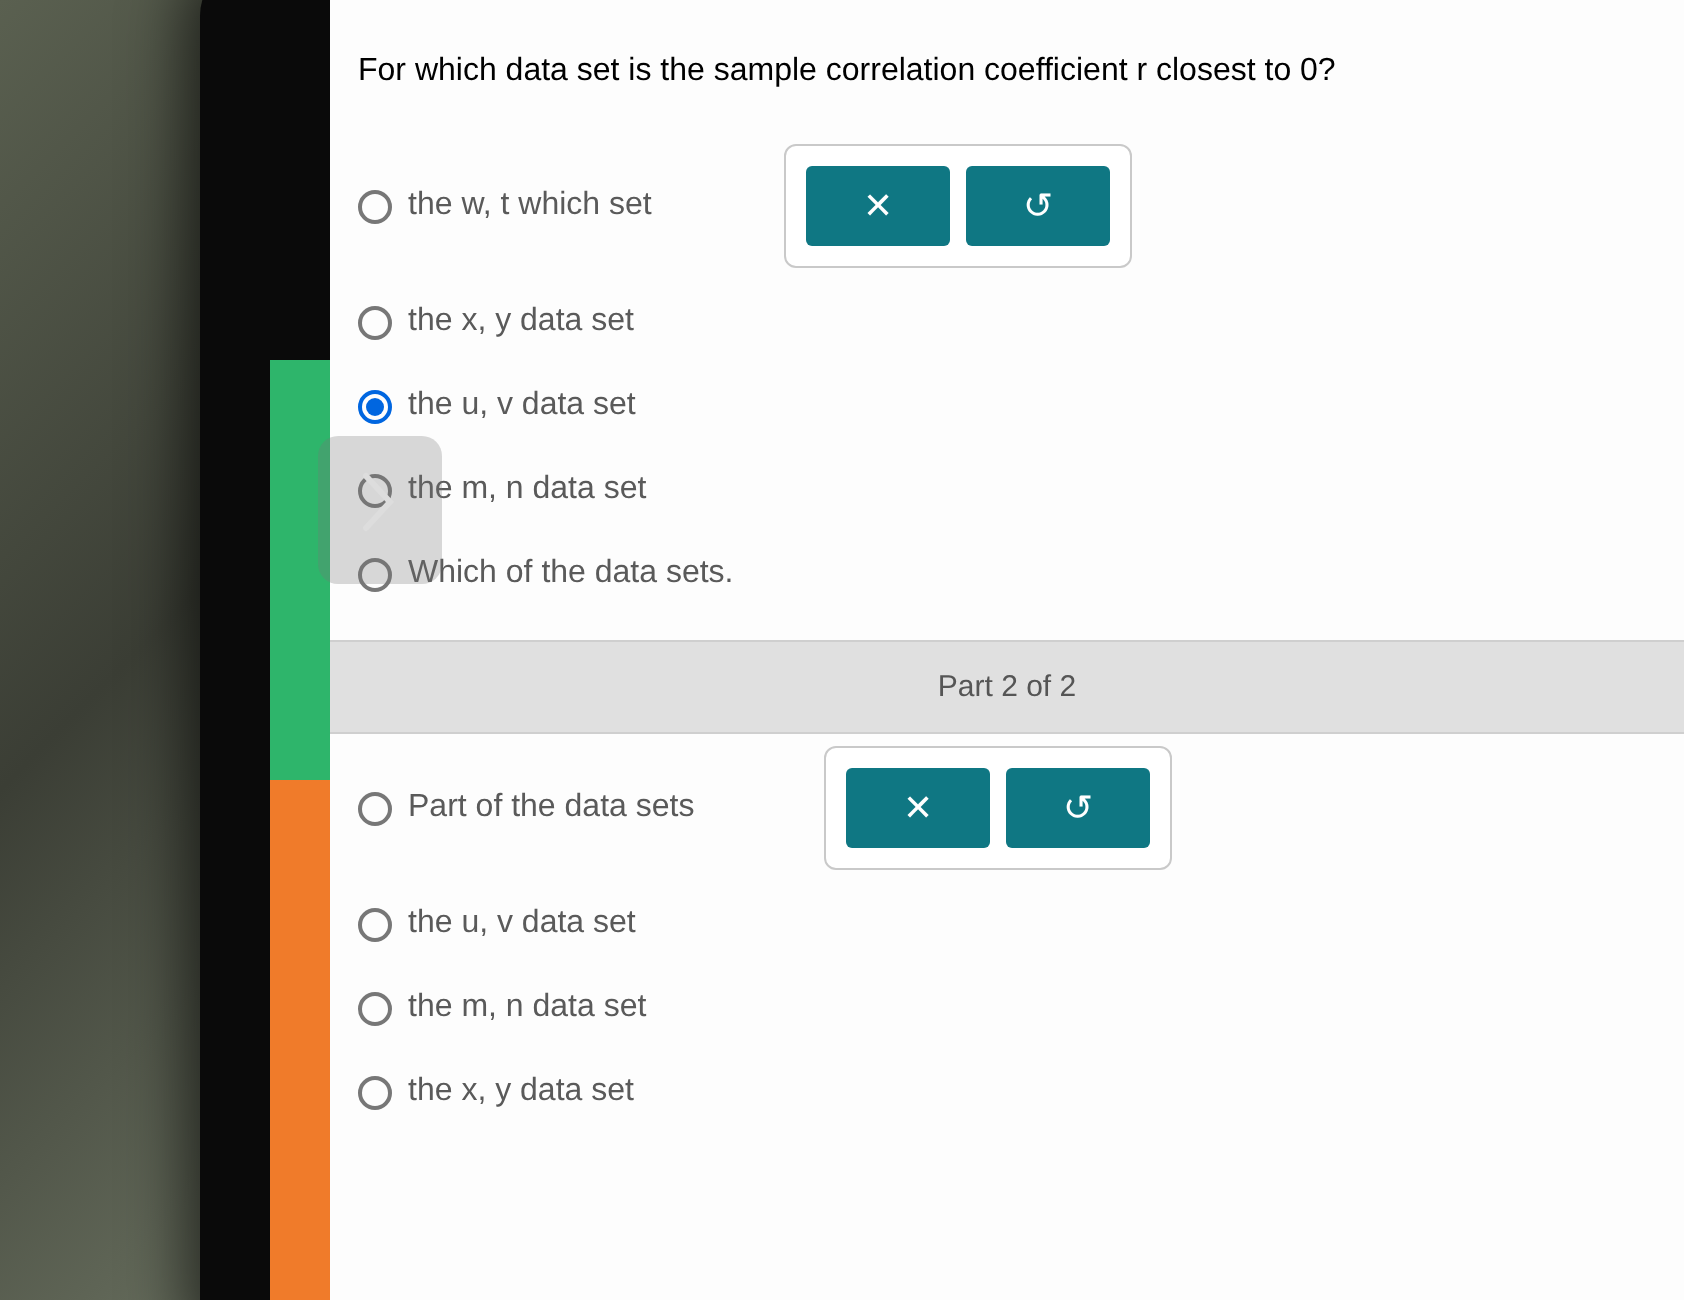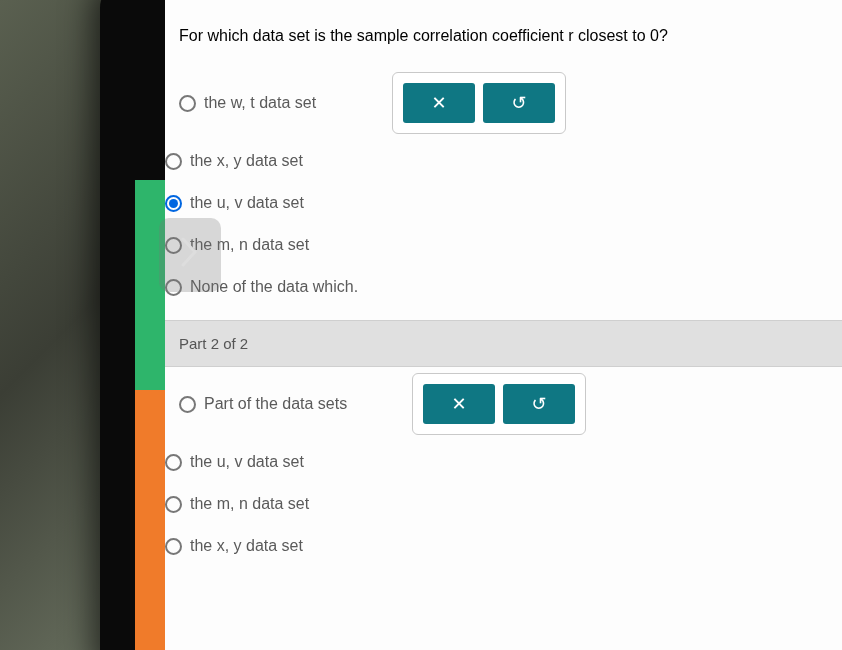--- a/index.html
+++ b/index.html
@@ -47,20 +47,21 @@
       z-index: 3;
       padding-top: 10px;
     }
     .question {
       color: #000000;
       font-size: 16px;
       padding: 14px 14px 18px 14px;
       line-height: 1.5;
     }
     .options {
+      padding-left: 14px;
     }
     .option-row {
       display: flex;
       align-items: center;
       gap: 8px;
       margin: 10px 0 24px 0;
       color: #5a5a5a;
       font-size: 16px;
     }
     .radio {
@@ -116,20 +117,21 @@
       min-width: 150px;
     }
     .part-header {
       background: #e0e0e0;
       color: #555;
       font-size: 15px;
       padding: 14px 14px;
       border-top: 1px solid #cfcfcf;
       border-bottom: 1px solid #cfcfcf;
       margin-top: 18px;
+      text-align: center;
     }
     .nav-overlay {
       position: absolute;
       left: 159px;
       top: 218px;
       width: 62px;
       height: 74px;
       background: rgba(120,120,120,0.28);
       border-radius: 10px;
       z-index: 5;
@@ -158,21 +160,21 @@
       </svg>
   </span>
 </div>
 
 <div class="content">
 
   <div class="question">For which data set is the sample correlation coefficient r closest to 0?</div>
 
   <div class="first-option-line">
     <span class="radio"></span>
-    <span class="label">the w, t data set</span>
+    <span class="label">the w, t which set</span>
     <div class="action-box">
       <button class="action-btn">
         <span>✕</span>
       </button>
       <button class="action-btn">
         <span>↺</span>
       </button>
     </div>
   </div>
 
@@ -184,21 +186,21 @@
     <div class="option-row">
       <span class="radio selected"></span>
       <span>the u, v data set</span>
     </div>
     <div class="option-row">
       <span class="radio"></span>
       <span>the m, n data set</span>
     </div>
     <div class="option-row">
       <span class="radio"></span>
-      <span>None of the data which.</span>
+      <span>Which of the data sets.</span>
     </div>
   </div>
 
   <div class="part-header">Part 2 of 2</div>
 
 
   <div class="first-option-line">
     <span class="radio"></span>
     <span class="label" style="min-width:170px">Part of the data sets</span>
     <div class="action-box">

